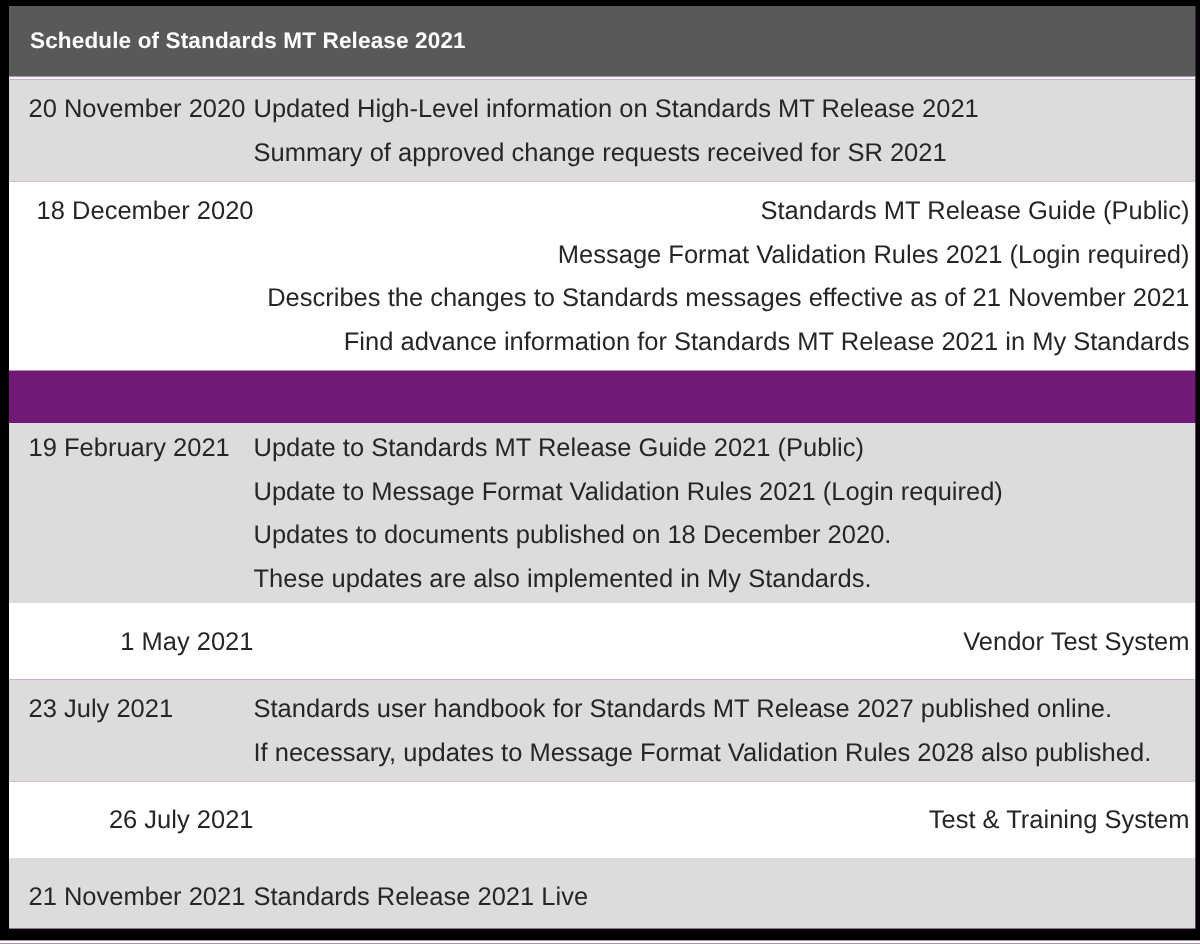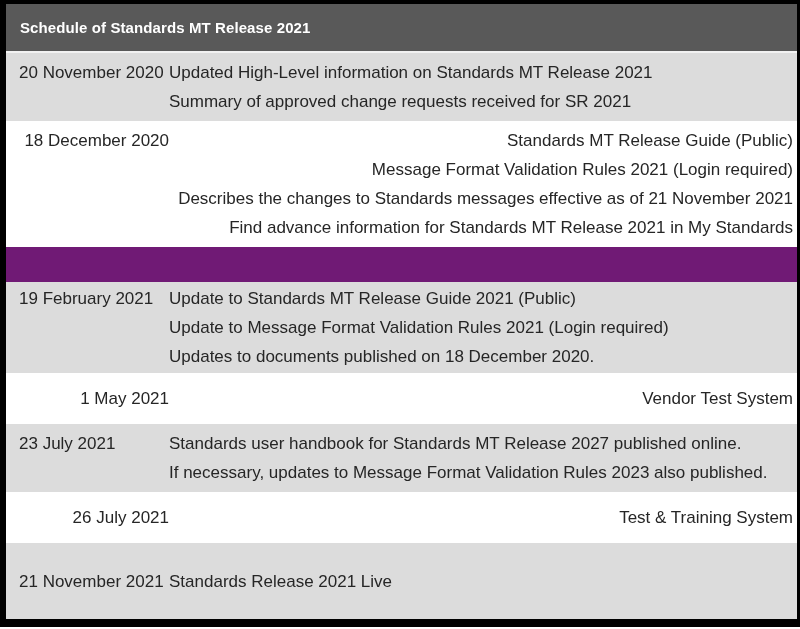--- a/index.html
+++ b/index.html
@@ -86,35 +86,36 @@
       <div class="line">Find advance information for Standards MT Release 2021 in My Standards</div>
     </div>
   </div>
 
   <div class="row row-gray pad-xs">
     <div class="col-date">19 February 2021</div>
     <div class="col-desc">
       <div class="line">Update to Standards MT Release Guide 2021 (Public)</div>
       <div class="line">Update to Message Format Validation Rules 2021 (Login required)</div>
       <div class="line">Updates to documents published on 18 December 2020.</div>
+      <div class="line">These updates are also implemented in My Standards.</div>
     </div>
   </div>
 
   <div class="row row-white pad-lg">
     <div class="col-date">1 May 2021</div>
     <div class="col-desc">
       <div class="line">Vendor Test System</div>
     </div>
   </div>
 
   <div class="row row-gray pad-sm">
     <div class="col-date">23 July 2021</div>
     <div class="col-desc">
       <div class="line">Standards user handbook for Standards MT Release 2027 published online.</div>
-      <div class="line">If necessary, updates to Message Format Validation Rules 2023 also published.</div>
+      <div class="line">If necessary, updates to Message Format Validation Rules 2028 also published.</div>
     </div>
   </div>
 
   <div class="row row-white pad-lg">
     <div class="col-date">26 July 2021</div>
     <div class="col-desc">
       <div class="line">Test &amp; Training System</div>
     </div>
   </div>
 

